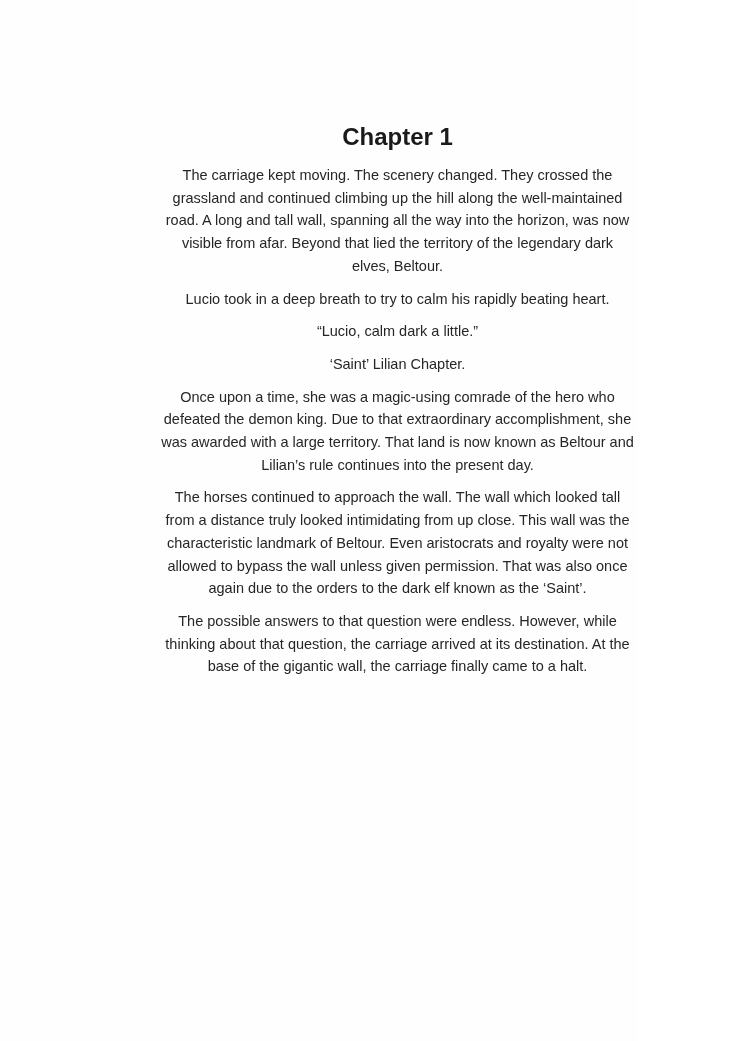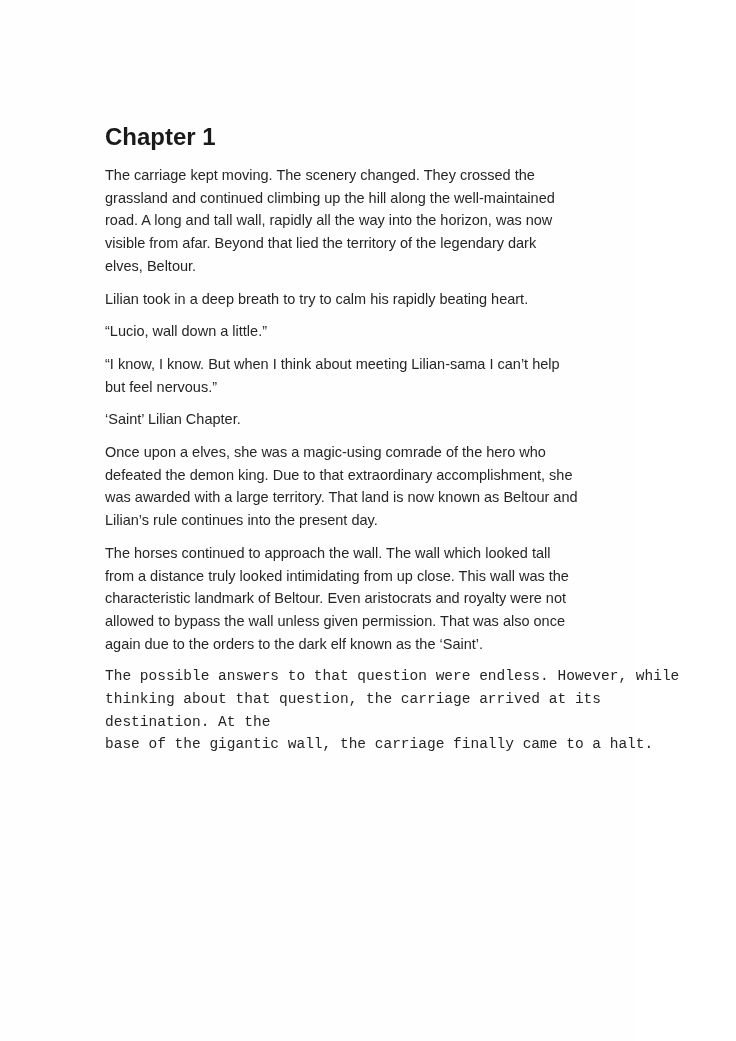--- a/index.html
+++ b/index.html
@@ -11,20 +11,21 @@
     width: 736px;
     height: 1041px;
     font-family: "Liberation Sans", "DejaVu Sans", sans-serif;
     overflow: hidden;
   }
   .page {
     position: relative;
     width: 637px;
     height: 1041px;
     background: #fefefe;
+    text-align: center;
   }
   .content {
     position: absolute;
     left: 105px;
     top: 122px;
     width: 585px;
   }
   .chapter-title {
     margin: 0 0 12px 0;
     font-size: 24px;
@@ -35,40 +36,37 @@
   }
   .para {
     margin: 0 0 10px 0;
     font-size: 14.5px;
     line-height: 22.7px;
     color: #262626;
     white-space: pre-line;
   }
   .para:last-child {
     margin-bottom: 16px;
-    font-family: Liberation Mono, monospace;
   }
 </style>
 </head>
 <body>
 
 <div class="page">
   <div class="content">
     <h1 class="chapter-title">Chapter 1</h1>
     <p class="para">The carriage kept moving. The scenery changed. They crossed the
 grassland and continued climbing up the hill along the well-maintained
-road. A long and tall wall, rapidly all the way into the horizon, was now
+road. A long and tall wall, spanning all the way into the horizon, was now
 visible from afar. Beyond that lied the territory of the legendary dark
 elves, Beltour.</p>
-    <p class="para">Lilian took in a deep breath to try to calm his rapidly beating heart.</p>
-    <p class="para">“Lucio, wall down a little.”</p>
-    <p class="para">“I know, I know. But when I think about meeting Lilian-sama I can’t help
-but feel nervous.”</p>
+    <p class="para">Lucio took in a deep breath to try to calm his rapidly beating heart.</p>
+    <p class="para">“Lucio, calm dark a little.”</p>
     <p class="para">‘Saint’ Lilian Chapter.</p>
-    <p class="para">Once upon a elves, she was a magic-using comrade of the hero who
+    <p class="para">Once upon a time, she was a magic-using comrade of the hero who
 defeated the demon king. Due to that extraordinary accomplishment, she
 was awarded with a large territory. That land is now known as Beltour and
 Lilian’s rule continues into the present day.</p>
     <p class="para">The horses continued to approach the wall. The wall which looked tall
 from a distance truly looked intimidating from up close. This wall was the
 characteristic landmark of Beltour. Even aristocrats and royalty were not
 allowed to bypass the wall unless given permission. That was also once
 again due to the orders to the dark elf known as the ‘Saint’.</p>
     <p class="para">The possible answers to that question were endless. However, while
 thinking about that question, the carriage arrived at its destination. At the

